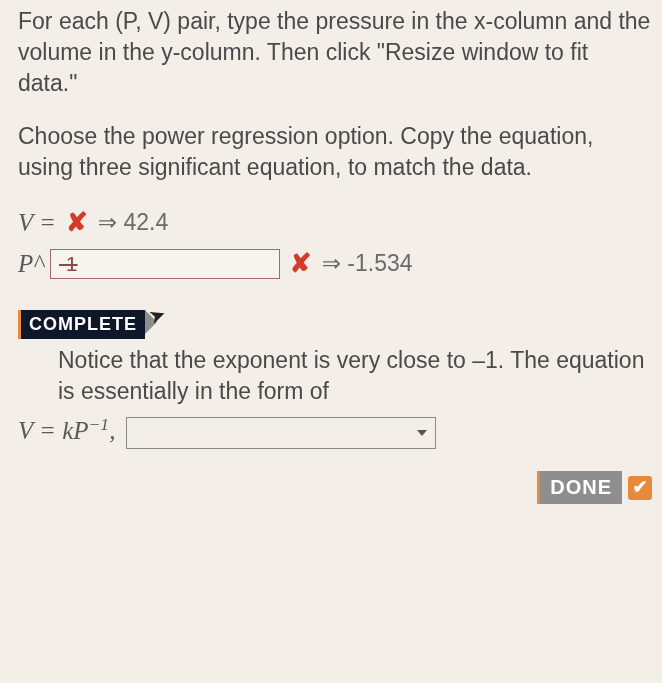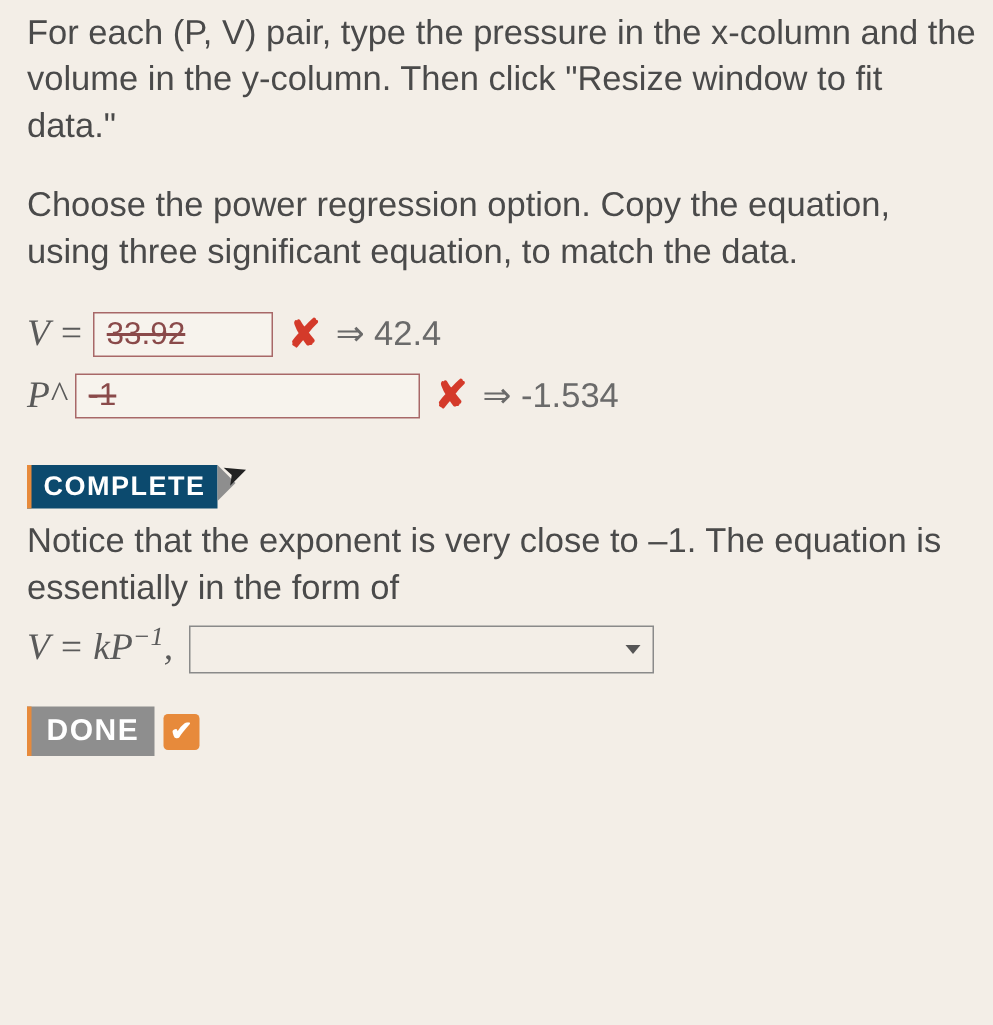--- a/index.html
+++ b/index.html
@@ -48,21 +48,21 @@
       margin: 0 4px;
     }
     .arrow-val {
       font-family: Arial, sans-serif;
       font-style: normal;
       font-size: 23px;
       color: #6a6a6a;
     }
     .badge {
       display: inline-block;
-      background: #0c4a6e;
+      background: #0f172a;
       color: #ffffff;
       font-weight: 900;
       font-size: 18px;
       letter-spacing: 1px;
       padding: 2px 8px;
       border: none;
       border-left: 3px solid #e78a3b;
       position: relative;
       margin-bottom: 4px;
       text-align: right;
@@ -95,21 +95,21 @@
     }
     .sel::after {
       content: "";
       position: absolute;
       right: 8px; top: 12px;
       width: 0; height: 0;
       border-left: 5px solid transparent;
       border-right: 5px solid transparent;
       border-top: 6px solid #555;
     }
-    .done-row { margin-top: 22px; display:flex; align-items:center; gap:6px;}
+    .done-row { margin-top: 22px; display:flex; align-items:center; gap:6px;justify-content:flex-end;}
     .done-badge {
       display: inline-block;
       background: #8e8e8e;
       color: #fff;
       font-weight: 900;
       font-size: 20px;
       letter-spacing: 1px;
       padding: 3px 10px;
       border-left: 3px solid #e78a3b;
     }
@@ -138,36 +138,35 @@
 </head>
 <body>
 
 <div class="para">For each (P, V) pair, type the pressure in the x-column and the volume in the y-column. Then click "Resize window to fit data."</div>
 
 <div class="para">Choose the power regression option. Copy the equation, using three significant equation, to match the data.</div>
 
 <div class="eq-block">
   <div class="eq-row">
     <span>V =</span>
-    <input class="eq-input w1" value="33.92" style="">
     <span class="x-mark">✘</span>
     <span class="arrow-val">⇒ 42.4</span>
   </div>
   <div class="eq-row">
     <span>P^</span>
     <input class="eq-input w2" value="-1" style="">
     <span class="x-mark">✘</span>
     <span class="arrow-val">⇒ -1.534</span>
   </div>
 </div>
 
 <div>
   <span class="badge">COMPLETE</span>
   <span class="cursor-arrow">➤</span>
-  <div class="para" style="margin-top:2px; margin-bottom:6px;">Notice that the exponent is very close to –1. The equation is essentially in the form of</div>
+  <div class="para" style="margin-top:2px; margin-bottom:6px;margin-left:40px;">Notice that the exponent is very close to –1. The equation is essentially in the form of</div>
   <div>
     <span class="formula">
       <span>V = kP</span><sup>−1</sup><span>,</span>
     </span>
     <span class="sel"></span>
   </div>
 </div>
 
 <div class="done-row">
   <span class="done-badge">DONE</span>

